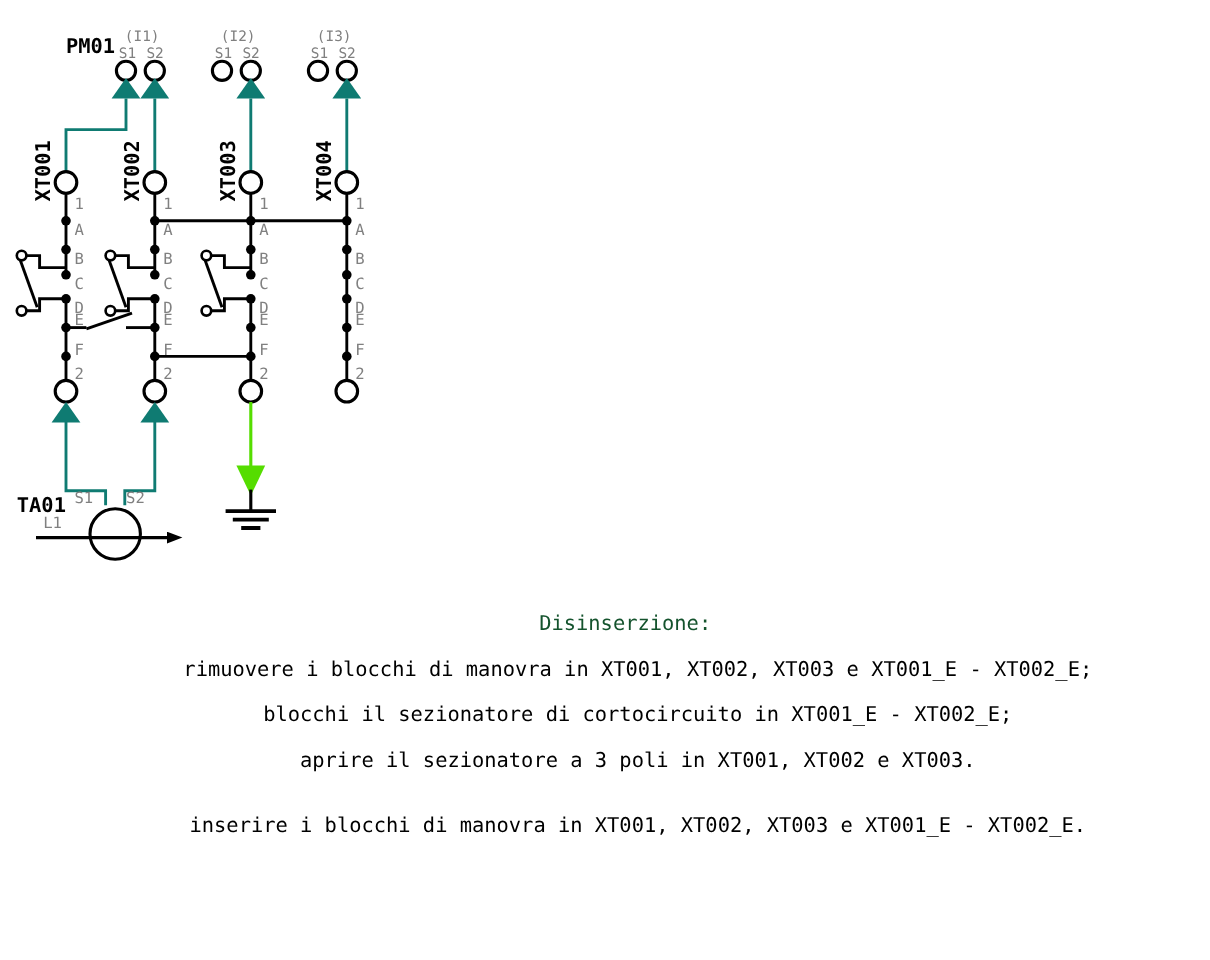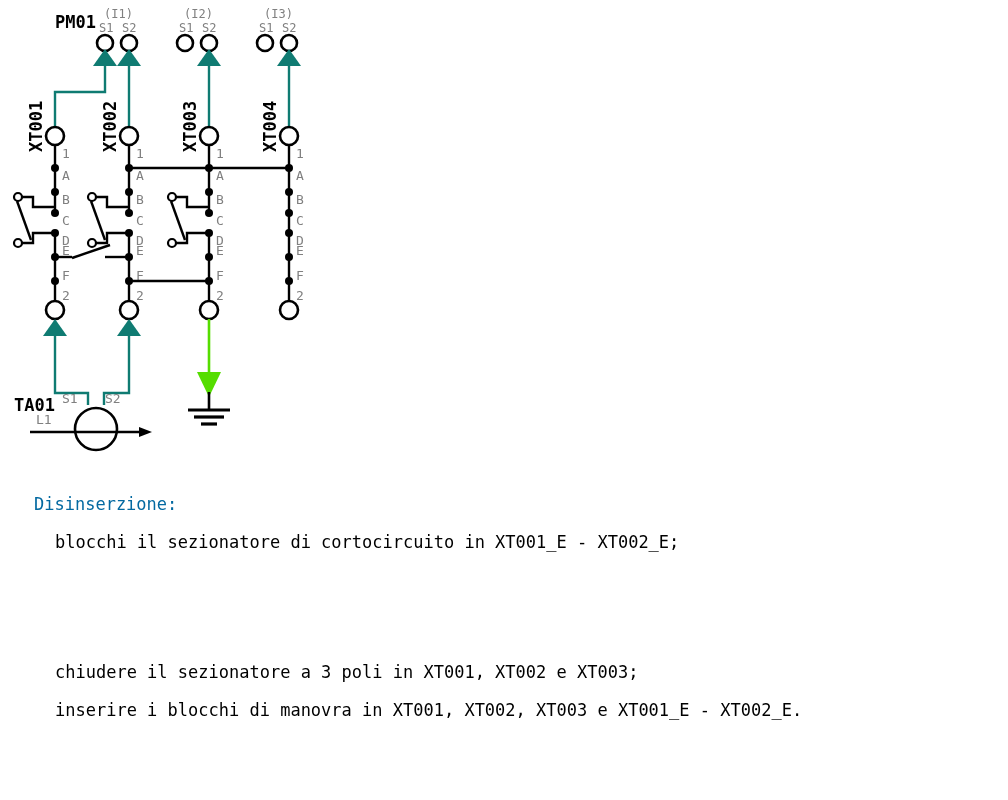--- a/index.html
+++ b/index.html
@@ -12,23 +12,24 @@
     width: 1008px;
     height: 800px;
     position: relative;
     overflow: hidden;
     font-family: "DejaVu Sans Mono", "Liberation Mono", monospace;
     color: #000000;
   }
   #diagram-root {
     position: absolute;
     left: 0;
-    top: 0;
+    top: 16px;
     width: 1008px;
     height: 599px;
+    text-align: center;
   }
   svg.schematic {
     display: block;
   }
   .txt-bold {
     font-family: "DejaVu Sans Mono", "Liberation Mono", monospace;
     font-weight: bold;
     fill: #000000;
   }
   .txt-gray {
@@ -36,21 +37,21 @@
     fill: #808080;
   }
   .proc-block {
     position: absolute;
     left: 0;
     width: 1008px;
   }
   .proc-heading {
     font-family: "DejaVu Sans Mono", "Liberation Mono", monospace;
     font-size: 17px;
-    color: #0369a1;
+    color: #14532d;
     margin: 0 0 0 34px;
     white-space: pre;
     line-height: 38px;
   }
   .proc-step {
     font-family: "DejaVu Sans Mono", "Liberation Mono", monospace;
     font-size: 17px;
     color: #000000;
     margin: 0 0 0 55px;
     white-space: pre;
@@ -259,20 +260,21 @@
       <text class="txt-gray" x="62" y="403" font-size="13">S1</text>
       <text class="txt-gray" x="105" y="403" font-size="13">S2</text>
       <text class="txt-gray" x="36" y="424" font-size="13">L1</text>
       <line x1="30" y1="432" x2="140" y2="432" stroke="#000000" stroke-width="2.6" marker-end="url(#ct-arrow)"></line>
       <circle cx="96" cy="429" r="21" fill="none" stroke="#000000" stroke-width="2.6"></circle>
     </g>
   </svg>
 
   <div class="proc-block" style="top:485px;">
     <p class="proc-heading">Disinserzione:</p>
+    <p class="proc-step">rimuovere i blocchi di manovra in XT001, XT002, XT003 e XT001_E - XT002_E;</p>
     <p class="proc-step">blocchi il sezionatore di cortocircuito in XT001_E - XT002_E;</p>
+    <p class="proc-step">aprire il sezionatore a 3 poli in XT001, XT002 e XT003.</p>
   </div>
 
   <div class="proc-block" style="top:653px;">
-    <p class="proc-step">chiudere il sezionatore a 3 poli in XT001, XT002 e XT003;</p>
     <p class="proc-step">inserire i blocchi di manovra in XT001, XT002, XT003 e XT001_E - XT002_E.</p>
   </div>
 </div>
 
 </body></html>

